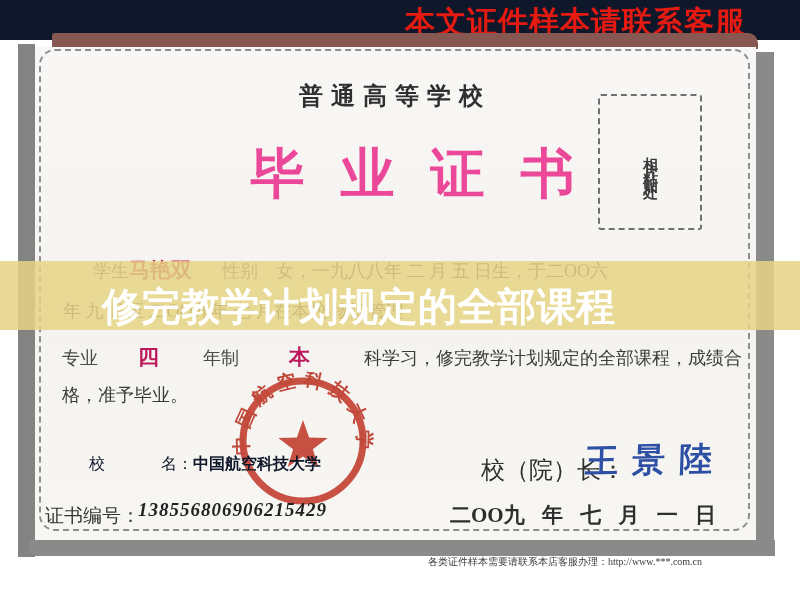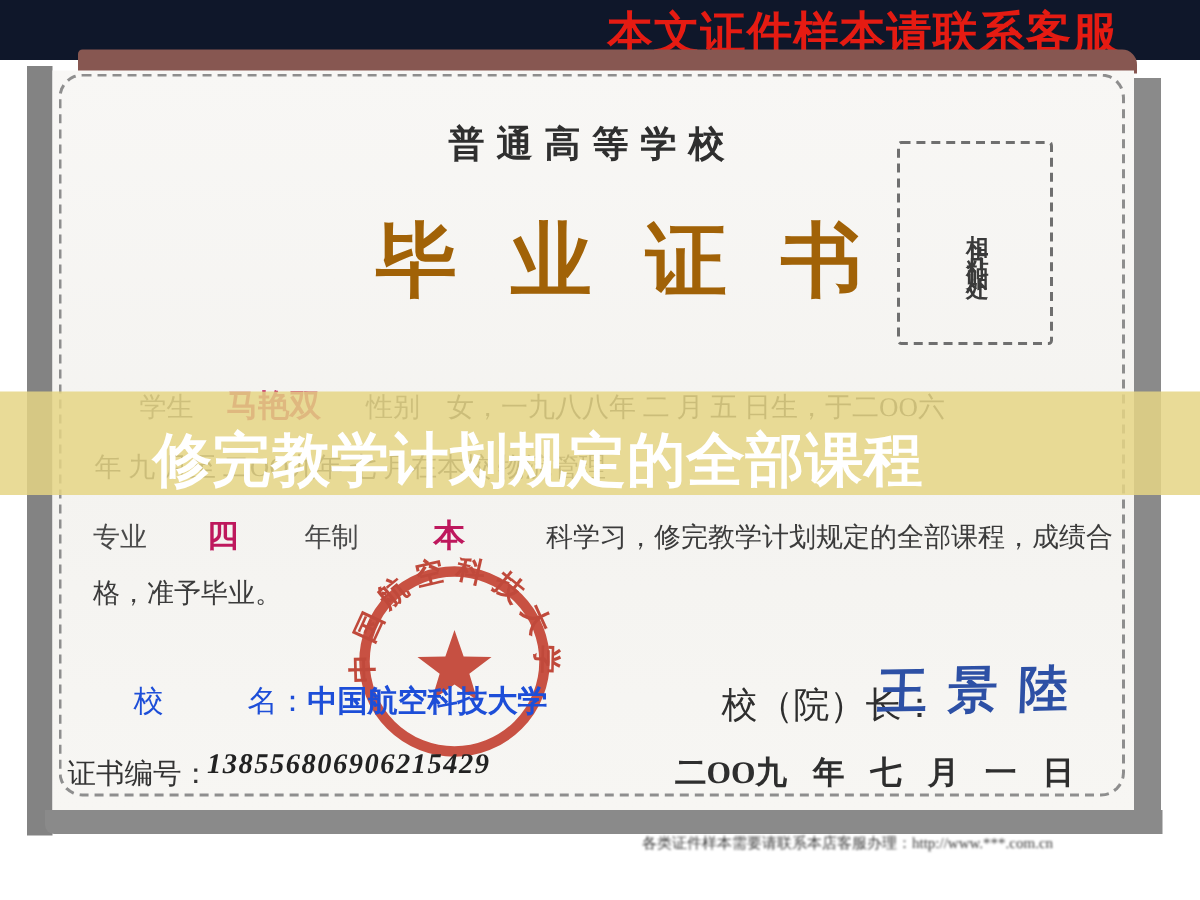--- a/index.html
+++ b/index.html
@@ -29,58 +29,58 @@
     position:absolute;left:39px;top:49px;width:707px;height:478px;
     border:2px dashed #8e8e8e;border-radius:16px;
   }
   
   .school-type{
     position:absolute;left:160px;top:80px;width:470px;text-align:center;
     font-size:24px;font-weight:600;color:#2f2f2f;letter-spacing:8px;white-space:nowrap;
   }
   .cert-title{
     position:absolute;left:120px;top:138px;width:585px;text-align:center;
-    font-size:54px;font-weight:700;color:#a16207;letter-spacing:36px;text-indent:36px;white-space:nowrap;
+    font-size:54px;font-weight:700;color:#ec4899;letter-spacing:36px;text-indent:36px;white-space:nowrap;
   }
   
   .photo-box{
     position:absolute;left:598px;top:94px;width:100px;height:132px;
     border:2px dashed #6f6f6f;border-radius:3px;
     display:flex;align-items:center;justify-content:center;
   }
   .photo-box-label{
     writing-mode:vertical-rl;text-orientation:upright;
     font-size:15px;color:#3a3a3a;letter-spacing:7px;font-weight:600;
   }
   
   .bodyline{position:absolute;font-size:18px;color:#3b3b3b;white-space:nowrap;}
   .lbl{color:#4a4a4a;}
   .fill{font-weight:700;font-size:21px;color:#be185d;}
   #line1{left:93px;top:256px;}
-  #line1 .s-gap1{margin-right:22px;}
+  #line1 .s-gap1{}
   #line1 .s-gap2{margin-right:30px;}
   #line1 .s-gap3{margin-right:18px;}
   #line2{left:63px;top:299px;}
   #line3{left:62px;top:343px;}
   #line3 .g1{margin-right:40px;}
   #line3 .g2{margin-right:44px;}
   #line3 .g3{margin-right:50px;}
   #line3 .g4{margin-right:54px;}
   #line4{left:62px;top:383px;}
   
   .highlight-band{position:absolute;left:0;top:261px;width:800px;height:69px;background:rgba(229,213,133,0.85);}
   .caption{
     position:absolute;left:102px;top:280px;
     font-family:"Liberation Sans","DejaVu Sans",sans-serif;
     font-size:39px;font-weight:700;color:#ffffff;letter-spacing:0.5px;white-space:nowrap;
   }
   
   .seal{position:absolute;left:228px;top:366px;width:150px;height:150px;opacity:0.88;}
   
-  .school-line{position:absolute;left:89px;top:454px;font-size:20px;color:#1d4ed8;white-space:nowrap;}
+  .school-line{position:absolute;left:89px;top:454px;font-size:16px;color:#0f172a;white-space:nowrap;}
   .school-line .k{margin-right:56px;}
   .school-line .n{font-weight:600;}
   .president-label{position:absolute;left:481px;top:454px;font-size:24px;color:#2e2e2e;white-space:nowrap;}
   .signature{
     position:absolute;left:585px;top:438px;
     font-size:33px;font-weight:700;color:#2d50a5;letter-spacing:14px;
     transform:rotate(-1deg) skewX(-3deg);white-space:nowrap;
   }
   
   .certno-label{position:absolute;left:45px;top:503px;font-size:19px;color:#333;white-space:nowrap;}

